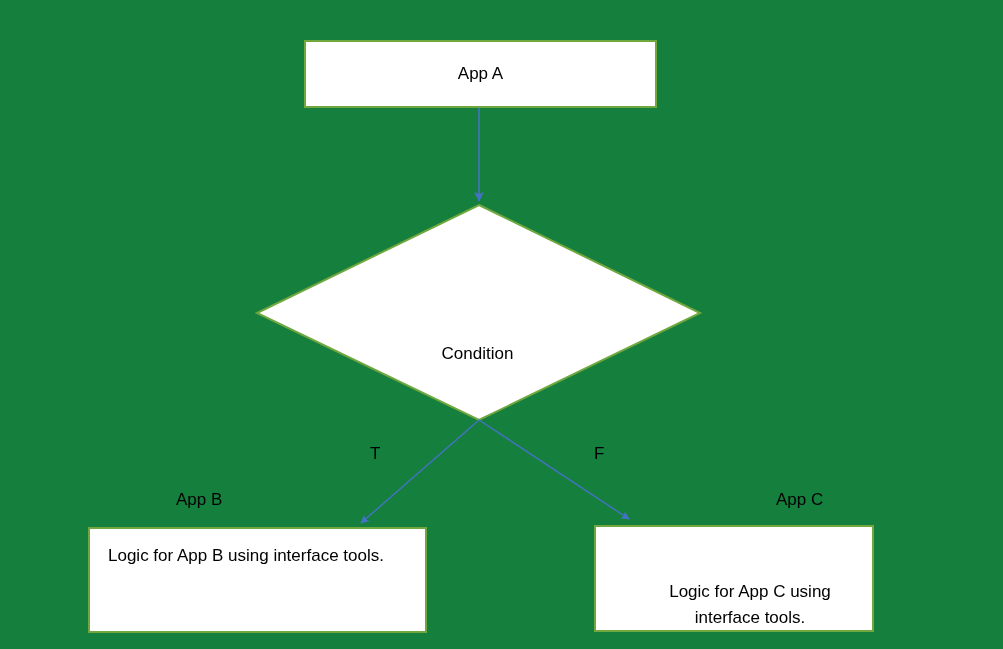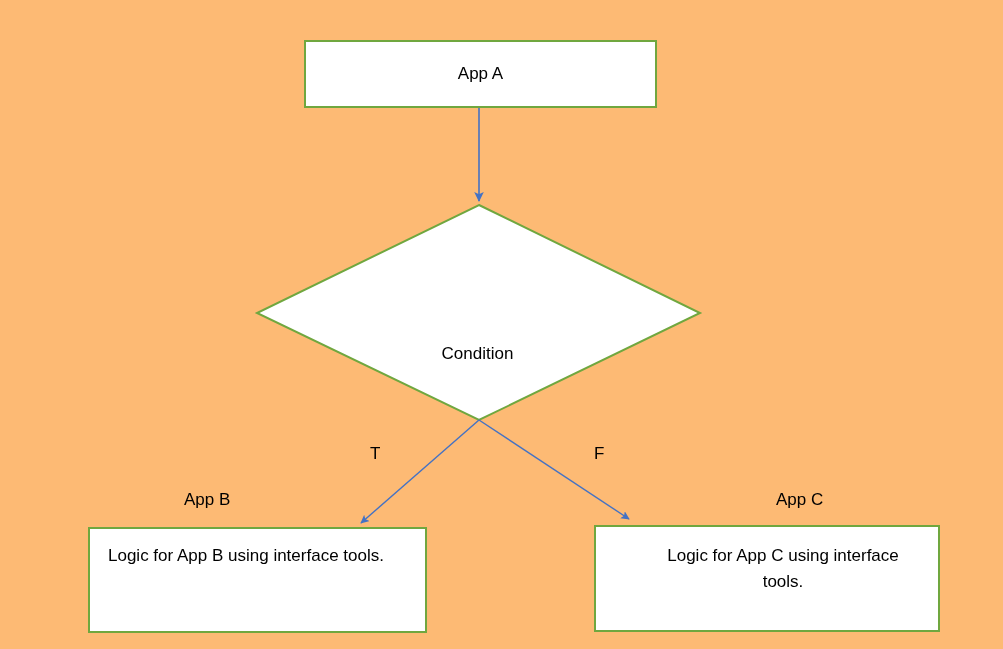--- a/index.html
+++ b/index.html
@@ -9,21 +9,21 @@
     background: #ffffff;
   }
   body {
     font-family: "Liberation Sans", sans-serif;
     -webkit-font-smoothing: antialiased;
   }
   #canvas {
     position: relative;
     width: 1003px;
     height: 649px;
-    background: #fdba74;
+    background: #15803d;
     overflow: hidden;
   }
   .edges {
     position: absolute;
     left: 0;
     top: 0;
     width: 1003px;
     height: 649px;
     pointer-events: none;
   }
@@ -62,23 +62,23 @@
     width: 339px;
     height: 106px;
     align-items: flex-start;
   }
   #node-app-b .inner {
     padding: 14px 5px 0 18px;
   }
   #node-app-c {
     left: 594px;
     top: 525px;
-    width: 346px;
+    width: 280px;
     height: 107px;
-    align-items: flex-start;
+    align-items: flex-end;
     padding-left: 32px;
   }
   #node-app-c .inner {
     padding: 16px 22px 0 22px;
   }
   .diamond-label {
     position: absolute;
     left: 0;
     top: 296px;
     width: 1003px;
@@ -100,21 +100,21 @@
   }
   #label-t {
     left: 370px;
     top: 444px;
   }
   #label-f {
     left: 594px;
     top: 444px;
   }
   #label-app-b {
-    left: 184px;
+    left: 176px;
     top: 490px;
   }
   #label-app-c {
     left: 776px;
     top: 490px;
   }
 </style>
 </head>
 <body>
 

